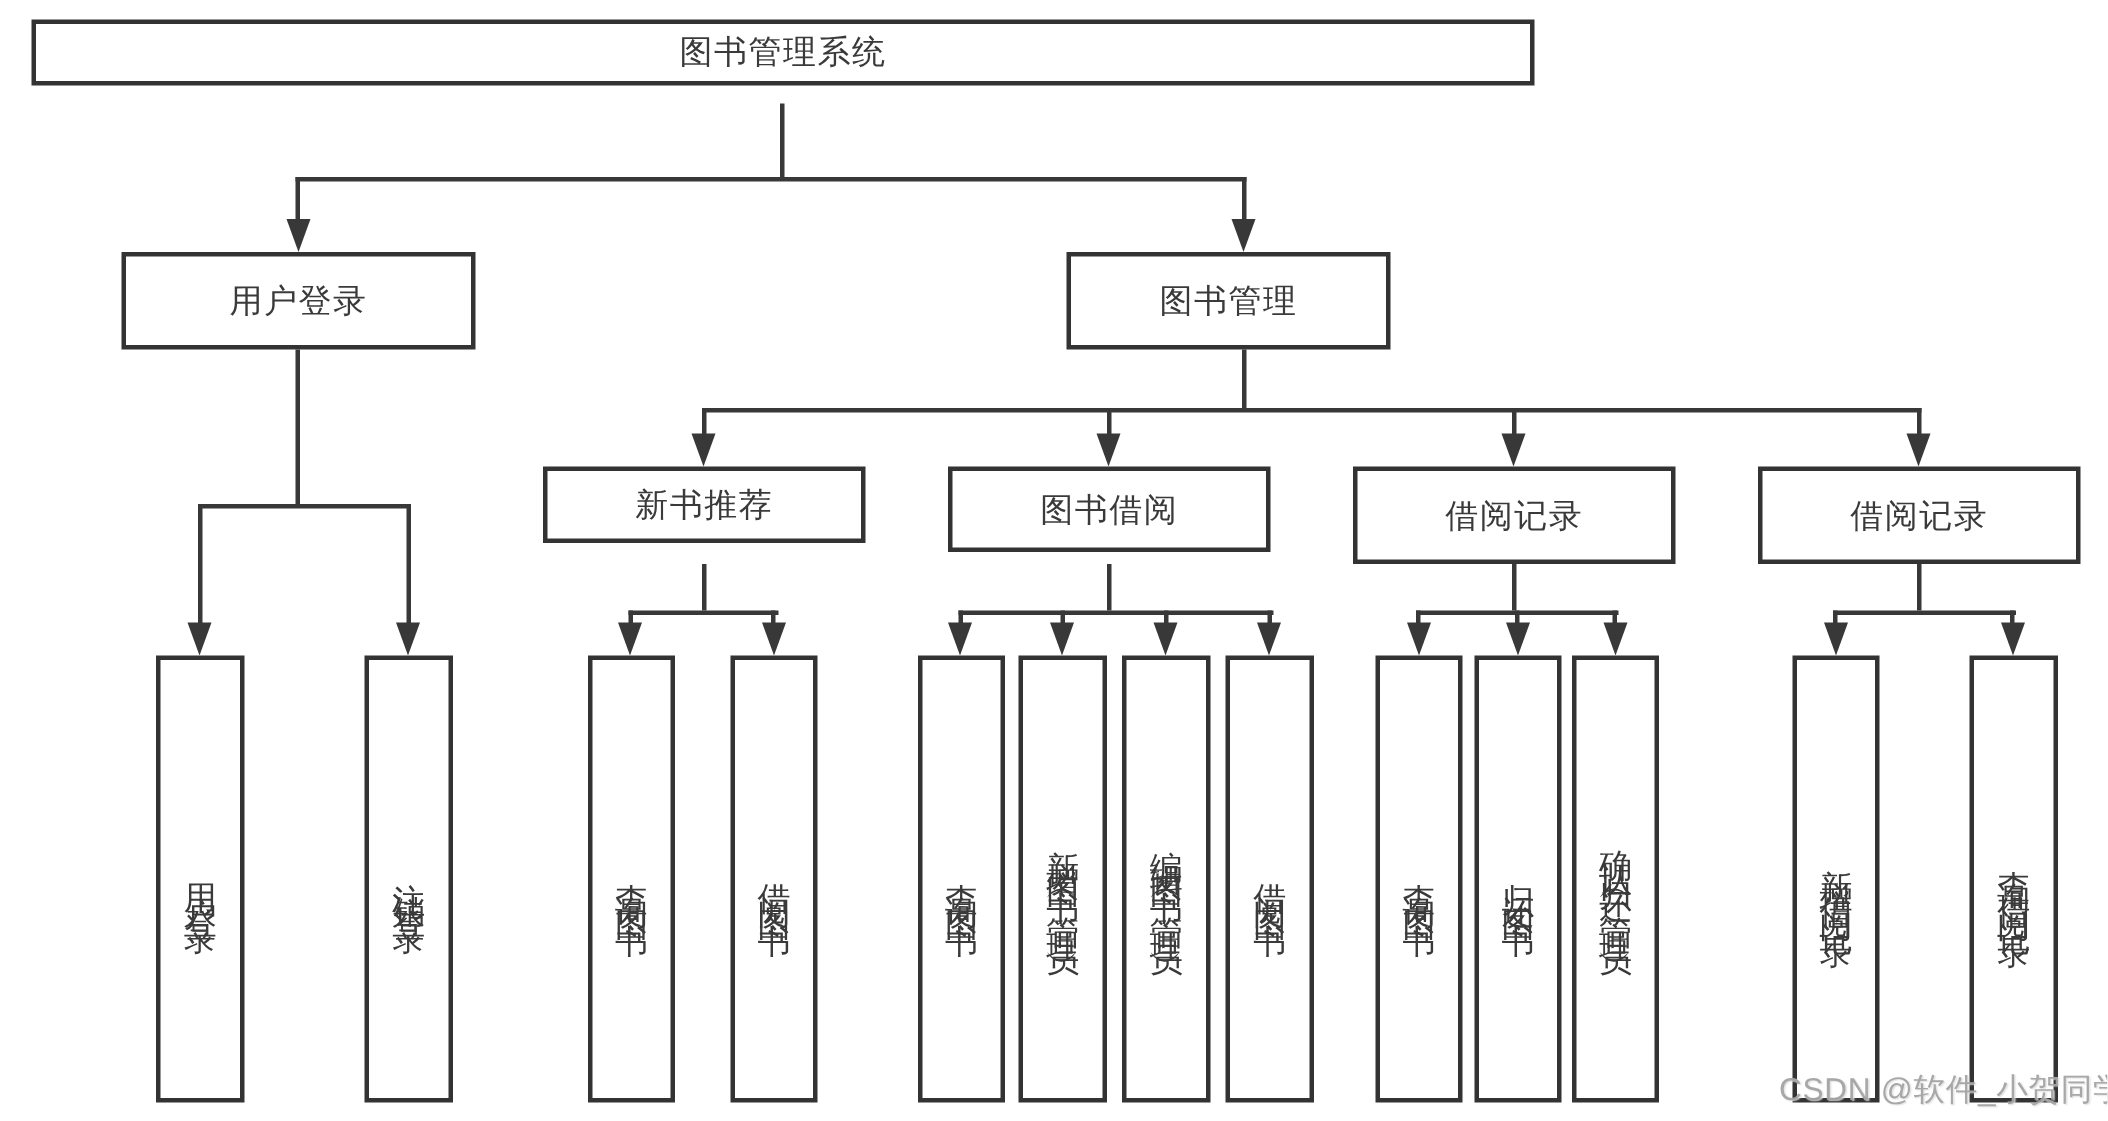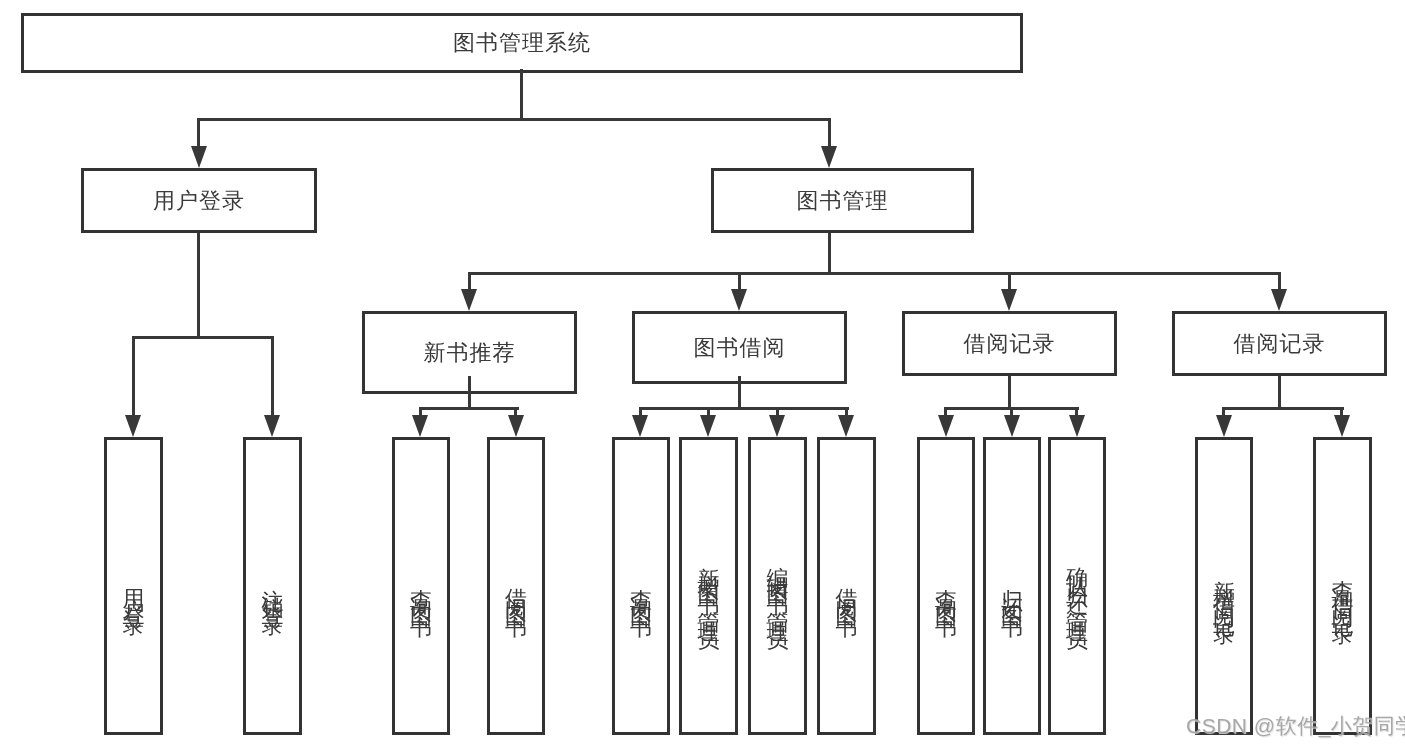--- a/index.html
+++ b/index.html
@@ -50,52 +50,52 @@
     color: rgba(163,163,163,0.95);
     text-shadow: 1px 1px 1px rgba(220,220,220,0.9);
     white-space: nowrap;
   }
 </style>
 </head>
 <body>
 
 <div class="canvas">
 
-  <div class="node node-h" style="left:21px; top:13px; width:1002px; height:60px;">图书管理系统</div>
+  <div class="node node-h" style="left:21px; top:13px; width:1002px; height:44px;">图书管理系统</div>
 
   <div class="vline" style="left:520px; top:69px; height:49px;"></div>
   <div class="hline" style="left:197px; top:118px; width:634px;"></div>
   <div class="vline" style="left:197px; top:118px; height:30px;"></div>
   <div class="arrow" style="left:191px; top:146px;"></div>
   <div class="vline" style="left:828px; top:118px; height:30px;"></div>
   <div class="arrow" style="left:821px; top:146px;"></div>
 
   <div class="node node-h" style="left:81px; top:168px; width:236px; height:65px;">用户登录</div>
-  <div class="node node-h" style="left:711px; top:168px; width:263px; height:65px;">图书管理</div>
+  <div class="node node-h" style="left:711px; top:168px; width:216px; height:65px;">图书管理</div>
 
   <div class="vline" style="left:197px; top:233px; height:103px;"></div>
   <div class="hline" style="left:132px; top:336px; width:142px;"></div>
   <div class="vline" style="left:132px; top:336px; height:81px;"></div>
   <div class="arrow" style="left:125px; top:415px;"></div>
   <div class="vline" style="left:271px; top:336px; height:81px;"></div>
   <div class="arrow" style="left:264px; top:415px;"></div>
 
   <div class="vline" style="left:828px; top:233px; height:39px;"></div>
   <div class="hline" style="left:468px; top:272px; width:813px;"></div>
   <div class="vline" style="left:468px;  top:272px; height:20px;"></div>
   <div class="arrow" style="left:461px;  top:289px;"></div>
   <div class="vline" style="left:738px;  top:272px; height:20px;"></div>
   <div class="arrow" style="left:731px;  top:289px;"></div>
   <div class="vline" style="left:1008px; top:272px; height:20px;"></div>
   <div class="arrow" style="left:1001px; top:289px;"></div>
   <div class="vline" style="left:1278px; top:272px; height:20px;"></div>
   <div class="arrow" style="left:1271px; top:289px;"></div>
 
-  <div class="node node-h" style="left:362px; top:311px; width:215px; height:83px;">新书推荐</div>
-  <div class="node node-h" style="left:632px; top:311px; width:215px; height:73px;">图书借阅</div>
+  <div class="node node-h" style="left:362px; top:311px; width:215px; height:51px;">新书推荐</div>
+  <div class="node node-h" style="left:632px; top:311px; width:215px; height:57px;">图书借阅</div>
   <div class="node node-h" style="left:902px; top:311px; width:215px; height:65px;">借阅记录</div>
   <div class="node node-h" style="left:1172px; top:311px; width:215px; height:65px;">借阅记录</div>
 
   <div class="vline" style="left:468px; top:376px; height:31px;"></div>
   <div class="hline" style="left:419px; top:407px; width:100px;"></div>
   <div class="vline" style="left:419px; top:407px; height:12px;"></div>
   <div class="arrow" style="left:412px; top:415px;"></div>
   <div class="vline" style="left:514px; top:407px; height:12px;"></div>
   <div class="arrow" style="left:508px; top:415px;"></div>
 

